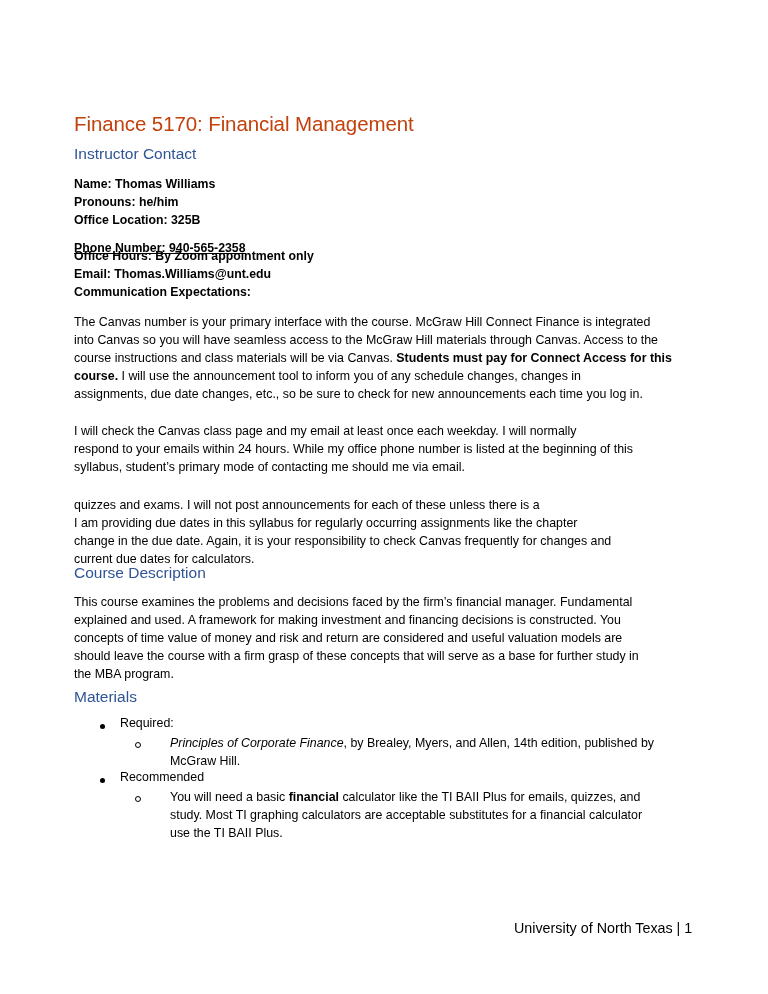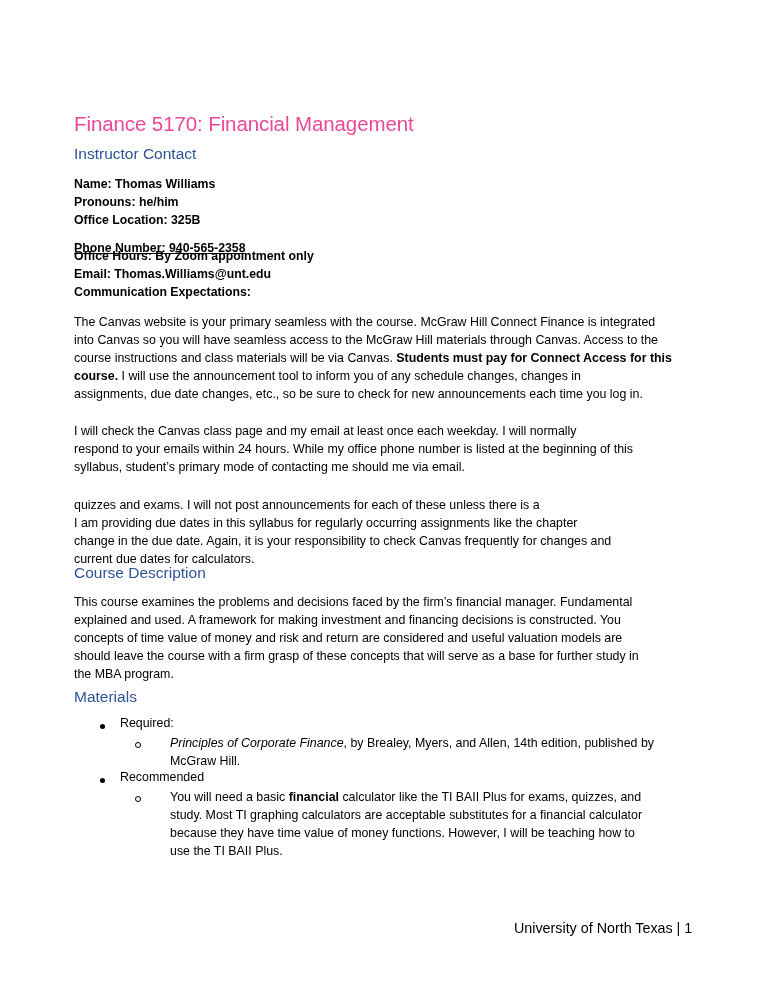--- a/index.html
+++ b/index.html
@@ -3,21 +3,21 @@
   <meta charset="utf-8">
   <style>
     html, body { margin: 0; padding: 0; background: #ffffff; }
     body {
       width: 768px; height: 994px; position: relative; overflow: hidden;
       font-family: "Liberation Sans", sans-serif; color: #000;
     }
     .page { position: absolute; left: 74px; top: 0; width: 628px; }
     .title {
       position: absolute; left: 0; top: 112px;
-      font-size: 20.5px; color: #ec4899; white-space: nowrap; letter-spacing: -0.1px;
+      font-size: 20.5px; color: #c2410c; white-space: nowrap; letter-spacing: -0.1px;
     }
     .h2 {
       position: absolute; left: 0; font-size: 15.5px; color: #2f5496; white-space: nowrap;
     }
     .contact-line {
       position: absolute; left: 0; font-size: 12.3px; font-weight: bold; white-space: nowrap;
     }
     .para {
       position: absolute; left: 0; width: 630px; font-size: 12.4px; line-height: 17.9px;
     }
@@ -47,21 +47,21 @@
 
   <div class="contact-line" style="top:177px;">Name: Thomas Williams</div>
   <div class="contact-line" style="top:195px;">Pronouns: he/him</div>
   <div class="contact-line" style="top:213px;">Office Location: 325B</div>
   <div class="contact-line" style="top:241px;text-decoration:underline;">Phone Number: 940-565-2358</div>
   <div class="contact-line" style="top:249px;">Office Hours: By Zoom appointment only</div>
   <div class="contact-line" style="top:267px;">Email: Thomas.Williams@unt.edu</div>
   <div class="contact-line" style="top:285px;">Communication Expectations:</div>
 
   <div class="para" style="top:314px;">
-    <span class="ln">The Canvas website is your primary seamless with the course. McGraw Hill Connect Finance is integrated</span>
+    <span class="ln">The Canvas number is your primary interface with the course. McGraw Hill Connect Finance is integrated</span>
     <span class="ln">into Canvas so you will have seamless access to the McGraw Hill materials through Canvas. Access to the</span>
     <span class="ln"><span>course instructions and class materials will be via Canvas. </span><b>Students must pay for Connect Access for this</b></span>
     <span class="ln"><b>course.</b><span> I will use the announcement tool to inform you of any schedule changes, changes in</span></span>
     <span class="ln">assignments, due date changes, etc., so be sure to check for new announcements each time you log in.</span>
   </div>
 
   <div class="para" style="top:423px;">
     <span class="ln">I will check the Canvas class page and my email at least once each weekday. I will normally</span>
     <span class="ln">respond to your emails within 24 hours. While my office phone number is listed at the beginning of this</span>
     <span class="ln">syllabus, student’s primary mode of contacting me should me via email.</span>
@@ -94,21 +94,20 @@
     <div class="sub-text" style="top:734px;">
       <span class="ln"><i>Principles of Corporate Finance</i><span>, by Brealey, Myers, and Allen, 14th edition, published by</span></span>
       <span class="ln">McGraw Hill.</span>
     </div>
 
     <div class="bullet-dot" style="top:778px;"></div>
     <div class="bullet-row" style="left:46px; top:770px;">Recommended</div>
 
     <div class="bullet-circle" style="top:796px;"></div>
     <div class="sub-text" style="top:788px;">
-      <span class="ln"><span>You will need a basic </span><b>financial</b><span> calculator like the TI BAII Plus for exams, quizzes, and</span></span>
+      <span class="ln"><span>You will need a basic </span><b>financial</b><span> calculator like the TI BAII Plus for emails, quizzes, and</span></span>
       <span class="ln">study. Most TI graphing calculators are acceptable substitutes for a financial calculator</span>
-      <span class="ln">because they have time value of money functions. However, I will be teaching how to</span>
       <span class="ln">use the TI BAII Plus.</span>
     </div>
   </div>
 </div>
 
 <div class="footer">University of North Texas | 1</div>
 
 </body></html>

